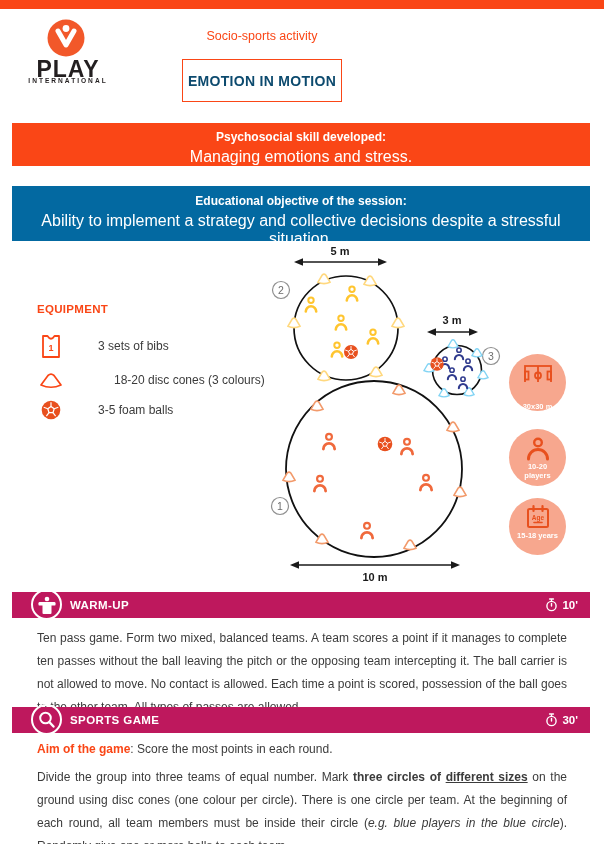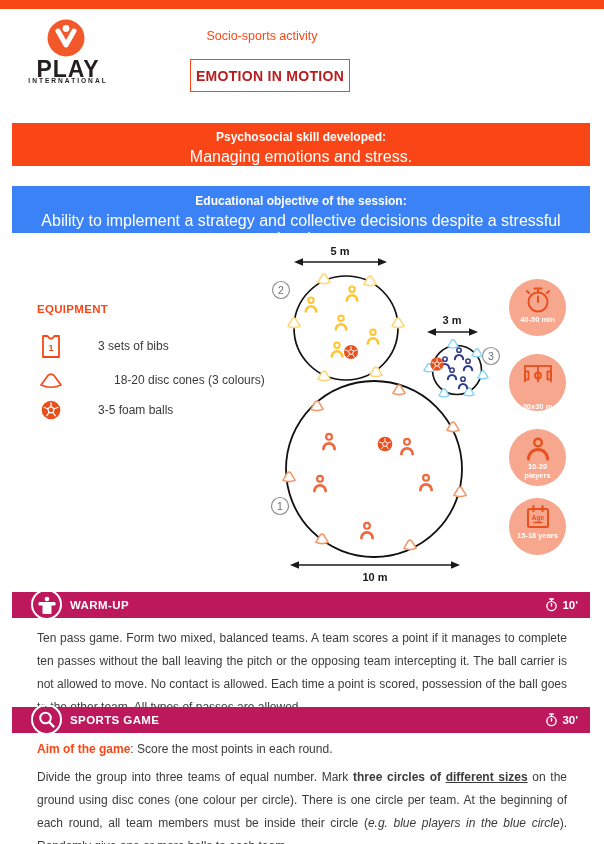--- a/index.html
+++ b/index.html
@@ -10,30 +10,30 @@
   
   .topbar{left:0;top:0;width:604px;height:9px;background:#FA4616;}
 
   
   .logo-mark{left:47px;top:19px;}
   .brand{left:28px;top:56px;width:80px;text-align:center;font-size:23px;font-weight:bold;
          color:#231F20;letter-spacing:1px;}
   .brand-sub{left:28px;top:77px;width:80px;text-align:center;font-size:6.6px;font-weight:bold;
          color:#231F20;letter-spacing:2px;}
   .kicker{left:152px;top:29px;width:220px;text-align:center;font-size:12.5px;color:#FA4616;}
-  .title-box{left:182px;top:59px;width:160px;height:33px;border:1.5px solid #FA4616;
+  .title-box{left:182px;top:59px;width:160px;height:43px;border:1.5px solid #FA4616;
          box-sizing:border-box;display:flex;align-items:center;justify-content:center;
-         font-size:14px;font-weight:bold;color:#b91c1c;letter-spacing:.3px;margin-left:8px;}
+         font-size:14px;font-weight:bold;color:#0c4a6e;letter-spacing:.3px;}
 
   
   .banner{left:12px;width:578px;color:#fff;text-align:center;}
   .banner .b-title{font-weight:bold;font-size:12px;padding-top:7px;}
   .banner .b-body{font-size:16px;padding-top:4px;}
   .banner-skill{top:123px;height:43px;background:#FA4616;}
-  .banner-objective{top:186px;height:47px;background:#3b82f6;}
+  .banner-objective{top:186px;height:55px;background:#0369a1;}
   .banner-objective .b-title{padding-top:8px;}
 
   
   .equip-title{left:37px;top:303px;font-size:11.5px;font-weight:bold;color:#FA4616;letter-spacing:.3px;}
   .equip-row{left:37px;height:28px;display:flex;align-items:center;}
   .equip-icon{width:27px;display:flex;justify-content:center;}
   .equip-label{margin-left:34px;font-size:12px;color:#3b3b3b;white-space:nowrap;}
 
   
   .dim-label{font-size:11px;font-weight:bold;fill:#1a1a1a;text-anchor:middle;}
@@ -298,33 +298,20 @@
     </g>
 
     <g>
       <line class="arrow" x1="294" y1="565" x2="456" y2="565"></line>
       <path d="M290,565 L299,561.2 L299,568.8 Z" fill="#1a1a1a"></path>
       <path d="M460,565 L451,561.2 L451,568.8 Z" fill="#1a1a1a"></path>
     </g>
     <text class="dim-label" x="375" y="581">10 m</text>
   </svg>
 
-  <div class="abs info-circle" style="top:279px;">
-    <svg width="30" height="30">
-      <g stroke="#E8501E" stroke-width="2" fill="none" stroke-linecap="round">
-        <circle cx="15" cy="17" r="9.5"></circle>
-        <line x1="15" y1="7.5" x2="15" y2="4.5"></line>
-          <line x1="11.5" y1="3.5" x2="18.5" y2="3.5"></line>
-        <line x1="24" y1="8" x2="26" y2="6"></line>
-          <line x1="6" y1="8" x2="4" y2="6"></line>
-        <line x1="15" y1="17" x2="15" y2="11.5"></line>
-      </g>
-    </svg>
-    <div class="info-label">40-50 min</div>
-  </div>
 
   <div class="abs info-circle" style="top:354px;gap:20px;">
     <svg width="32" height="26" style="margin-top:3px;">
       <g stroke="#E8501E" stroke-width="1.8" fill="none">
         <rect x="3" y="3" width="26" height="19"></rect>
         <line x1="16" y1="3" x2="16" y2="22"></line>
         <circle cx="16" cy="12.5" r="3"></circle>
         <rect x="3" y="8.5" width="3.5" height="8"></rect>
         <rect x="25.5" y="8.5" width="3.5" height="8"></rect>
       </g>

